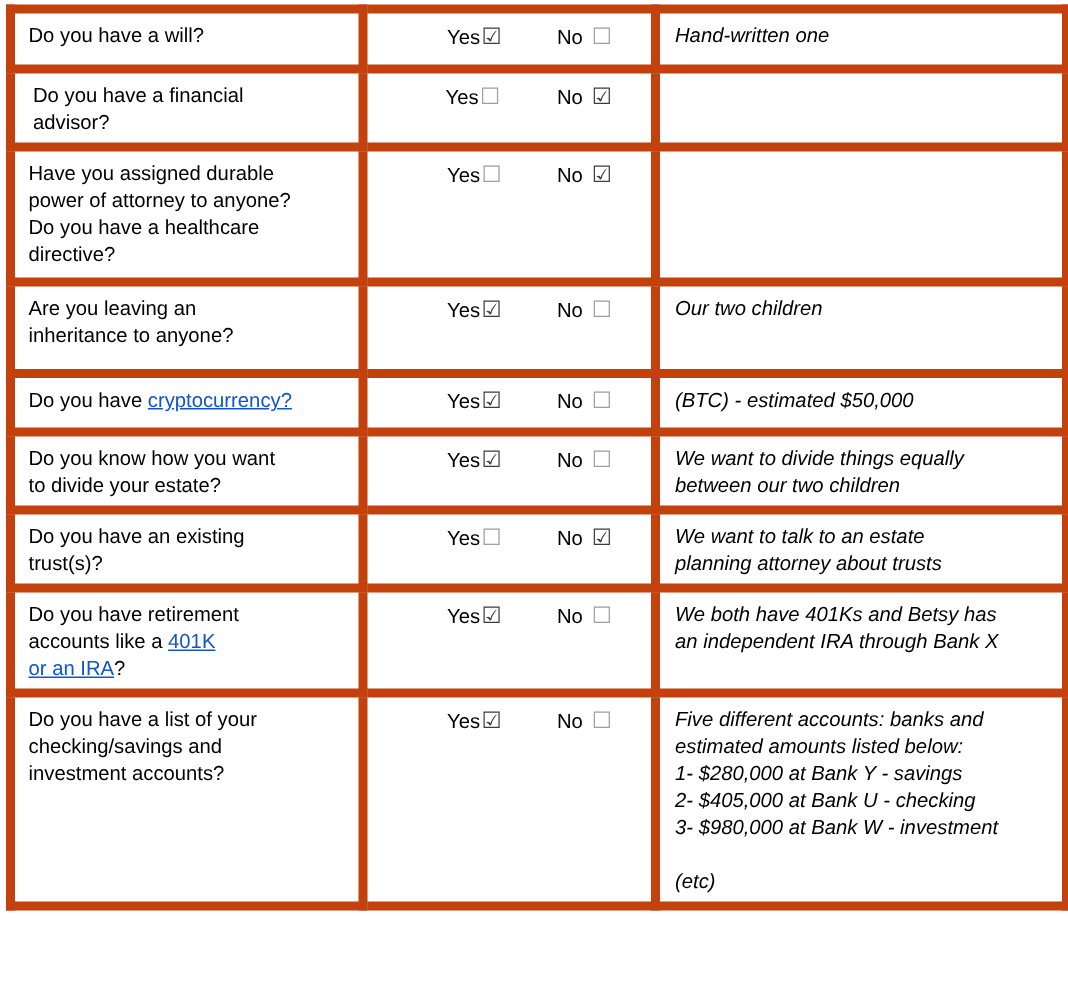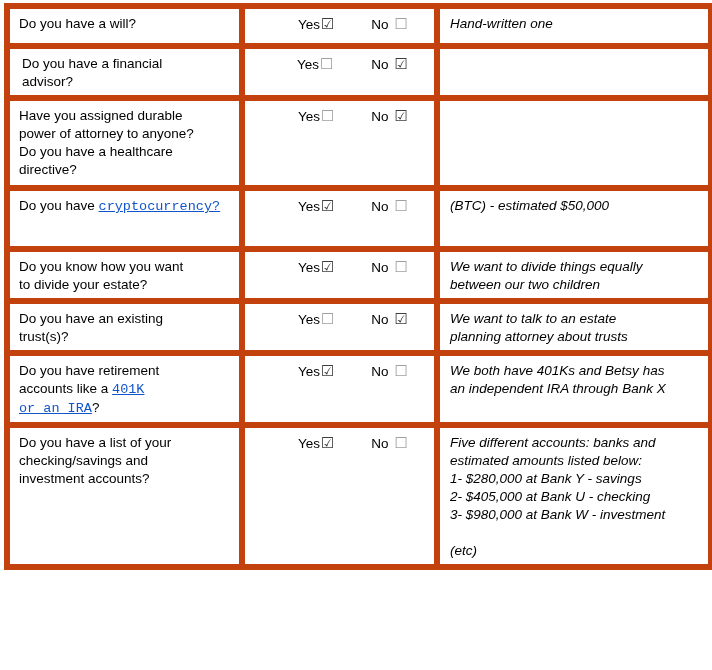--- a/index.html
+++ b/index.html
@@ -41,21 +41,20 @@
   tr:nth-child(6)  td { height: 51px; }
   tr:nth-child(7)  td { height: 52px; }
   tr:nth-child(8)  td { height: 52px; }
   tr:nth-child(9)  td { height: 69px; }
   tr:nth-child(10) td { height: 156px; padding-left: 29px; }
 
   a.link {
     color: #1155cc;
     text-decoration: underline;
     cursor: pointer;
-    font-family: Liberation Mono, monospace;
   }
   .answers {
     display: flex;
     justify-content: space-between;
     align-items: baseline;
     margin-left: 40px;
   }
   .ans-group { white-space: nowrap; }
   .cb {
     font-family: "DejaVu Sans", sans-serif;
@@ -105,20 +104,32 @@
       </tr>
       <tr>
         <td class="q-cell"><span>Have you assigned durable</span><br><span>power of attorney to anyone?</span><br><span>Do you have a healthcare</span><br><span>directive?</span></td>
         <td class="a-cell">
           <div class="answers">
             <span class="ans-group"><span>Yes</span><span class="cb yes-box unchecked">☐</span></span>
             <span class="ans-group"><span>No</span><span class="cb no-box checked">☑</span></span>
           </div>
         </td>
         <td class="n-cell"></td>
+      </tr>
+      <tr>
+        <td class="q-cell"><span>Are you leaving an</span><br><span>inheritance to anyone?</span></td>
+        <td class="a-cell">
+          <div class="answers">
+            <span class="ans-group"><span>Yes</span><span class="cb yes-box checked">☑</span></span>
+            <span class="ans-group"><span>No</span><span class="cb no-box unchecked">☐</span></span>
+          </div>
+        </td>
+        <td class="n-cell">
+          <div class="note-line">Our two children</div>
+        </td>
       </tr>
       <tr>
         <td class="q-cell"><span>Do you have </span><a class="link" href="#">cryptocurrency?</a></td>
         <td class="a-cell">
           <div class="answers">
             <span class="ans-group"><span>Yes</span><span class="cb yes-box checked">☑</span></span>
             <span class="ans-group"><span>No</span><span class="cb no-box unchecked">☐</span></span>
           </div>
         </td>
         <td class="n-cell">

